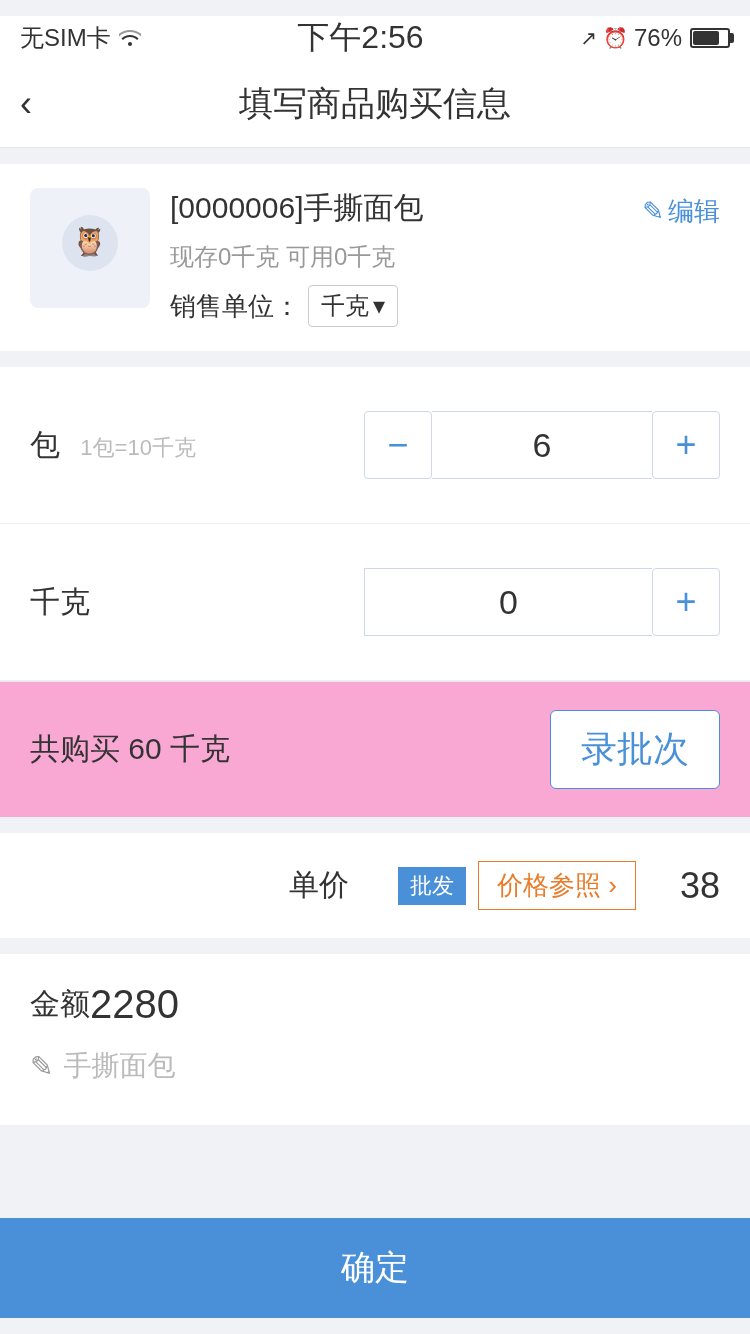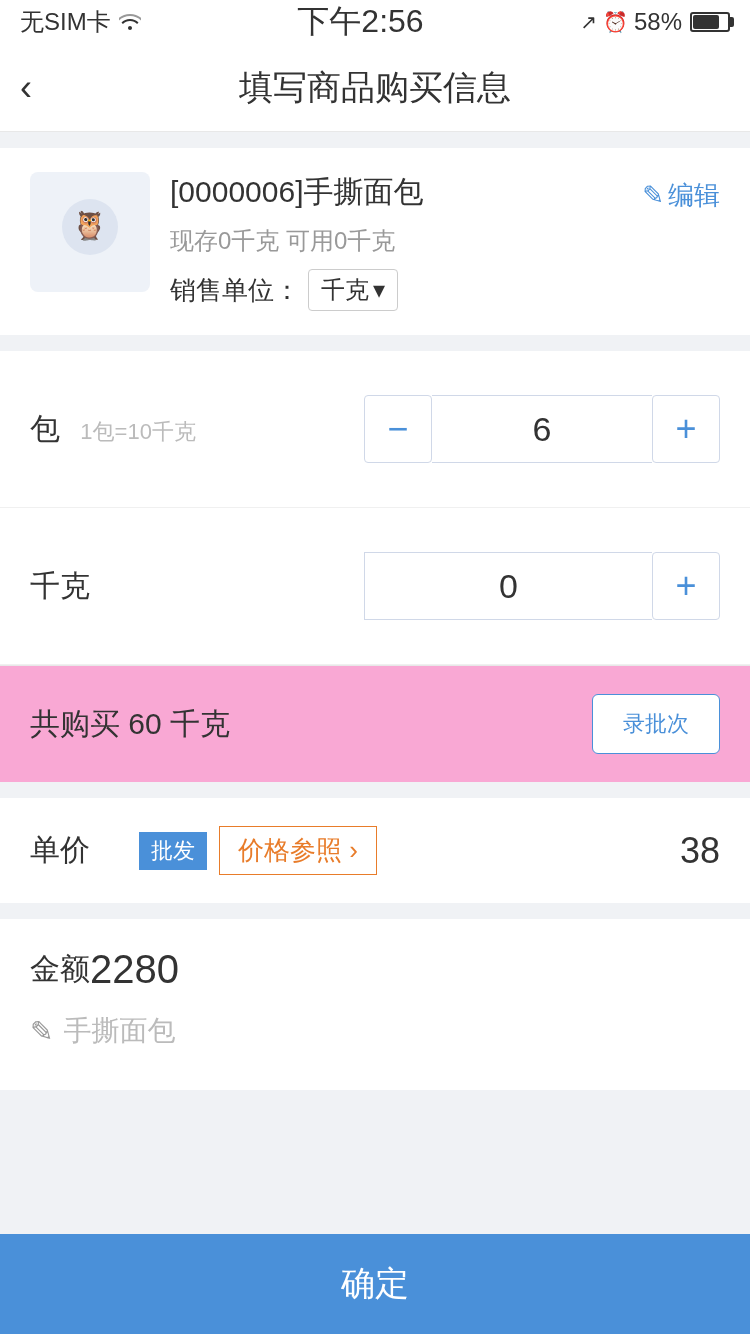--- a/index.html
+++ b/index.html
@@ -17,20 +17,21 @@
     .status-bar {
       width: 750px;
       height: 44px;
       background: #fff;
       display: flex;
       align-items: center;
       justify-content: space-between;
       padding: 0 20px;
       font-size: 24px;
       color: #333;
+      margin-top: 16px;
     }
     .status-left { display: flex; align-items: center; gap: 8px; }
     .status-center { font-size: 32px; font-weight: 500; }
     .status-right { display: flex; align-items: center; gap: 6px; font-size: 24px; }
 
     
     .nav-bar {
       width: 750px;
       height: 88px;
       background: #fff;
@@ -176,34 +177,35 @@
     .summary-text {
       font-size: 30px;
       color: #333;
     }
     .batch-btn {
       border: 1px solid #4a90d9;
       color: #4a90d9;
       background: #fff;
       padding: 14px 30px;
       border-radius: 6px;
-      font-size: 22px;
+      font-size: 36px;
       cursor: pointer;
     }
 
     
     .price-section {
       background: #fff;
       margin-top: 16px;
       padding: 28px 30px;
     }
     .price-row {
       display: flex;
       align-items: center;
-      justify-content: space-between;
+      justify-content: flex-end;
+      gap: 44px;
     }
     .price-left {
       display: flex;
       align-items: center;
       gap: 12px;
     }
     .price-label { font-size: 30px; color: #333; }
     .batch-tag {
       background: #4a90d9;
       color: #fff;
@@ -247,21 +249,21 @@
 
     
     .empty-space {
       background: #f0f2f5;
       height: 380px;
     }
 
     
     .bottom-bar {
       position: fixed;
-      bottom: 0;
+      bottom: 16px;
       left: 0;
       width: 750px;
       height: 100px;
       background: #4a90d9;
       display: flex;
       align-items: center;
       justify-content: center;
     }
     .confirm-btn {
       color: #fff;
@@ -314,21 +316,21 @@
         <path d="M11 14c1.1 0 2 .9 2 2s-.9 2-2 2-2-.9-2-2 .9-2 2-2z" fill="#333"></path>
         <path d="M11 9c2.8 0 5.3 1.1 7.1 3l1.4-1.4C17.4 8.4 14.4 7 11 7S4.6 8.4 2.5 10.6L3.9 12C5.7 10.1 8.2 9 11 9z" fill="#333"></path>
         <path d="M11 4C15.6 4 19.7 5.9 22.6 9L24 7.5C20.8 4.1 16.2 2 11 2S1.2 4.1-2 7.5L-.6 9C2.3 5.9 6.4 4 11 4z" fill="#333" opacity="0.5"></path>
       </svg>
     </span>
   </div>
   <div class="status-center">下午2:56</div>
   <div class="status-right">
     <span style="font-size:20px;">↗</span>
     <span style="font-size:20px;">⏰</span>
-    <span>58%</span>
+    <span>76%</span>
     <div class="battery-icon">
       <div class="battery-fill"></div>
     </div>
   </div>
 </div>
 
 <div class="nav-bar">
   <div class="nav-back">‹</div>
   <div class="nav-title">填写商品购买信息</div>
 </div>

